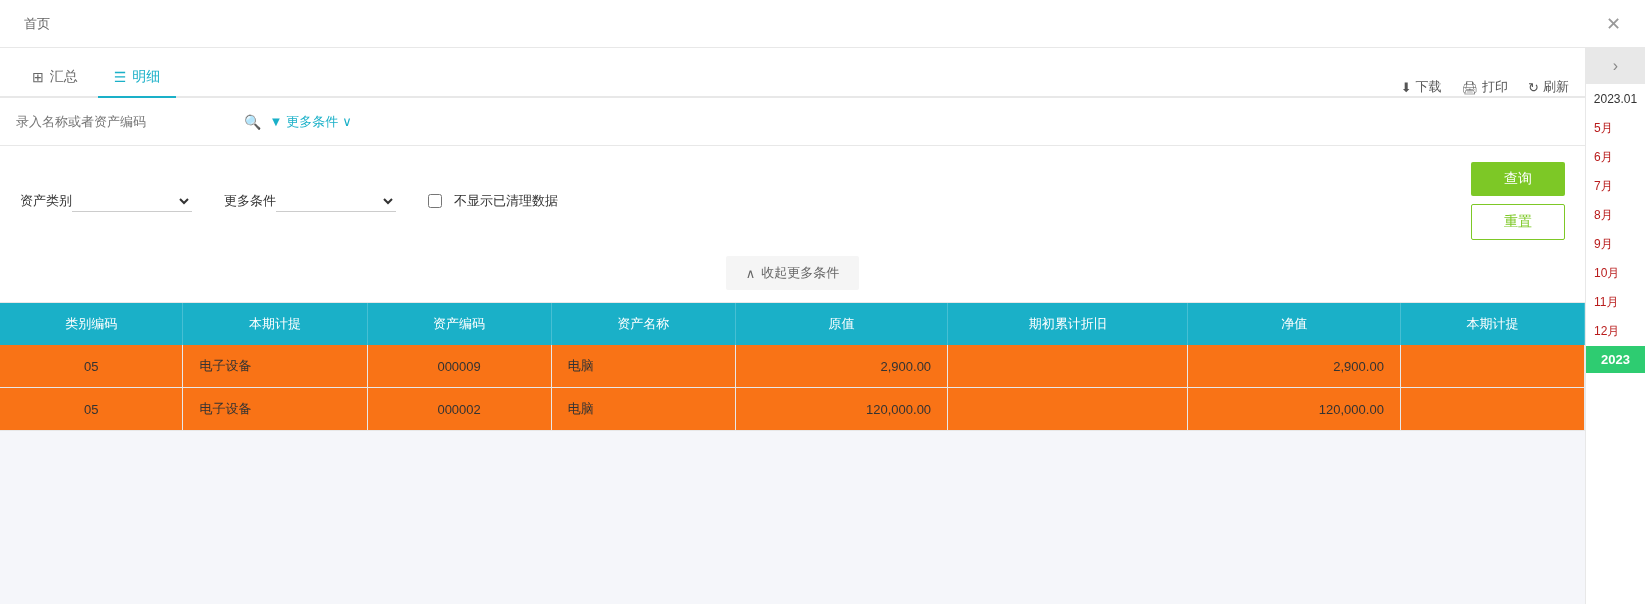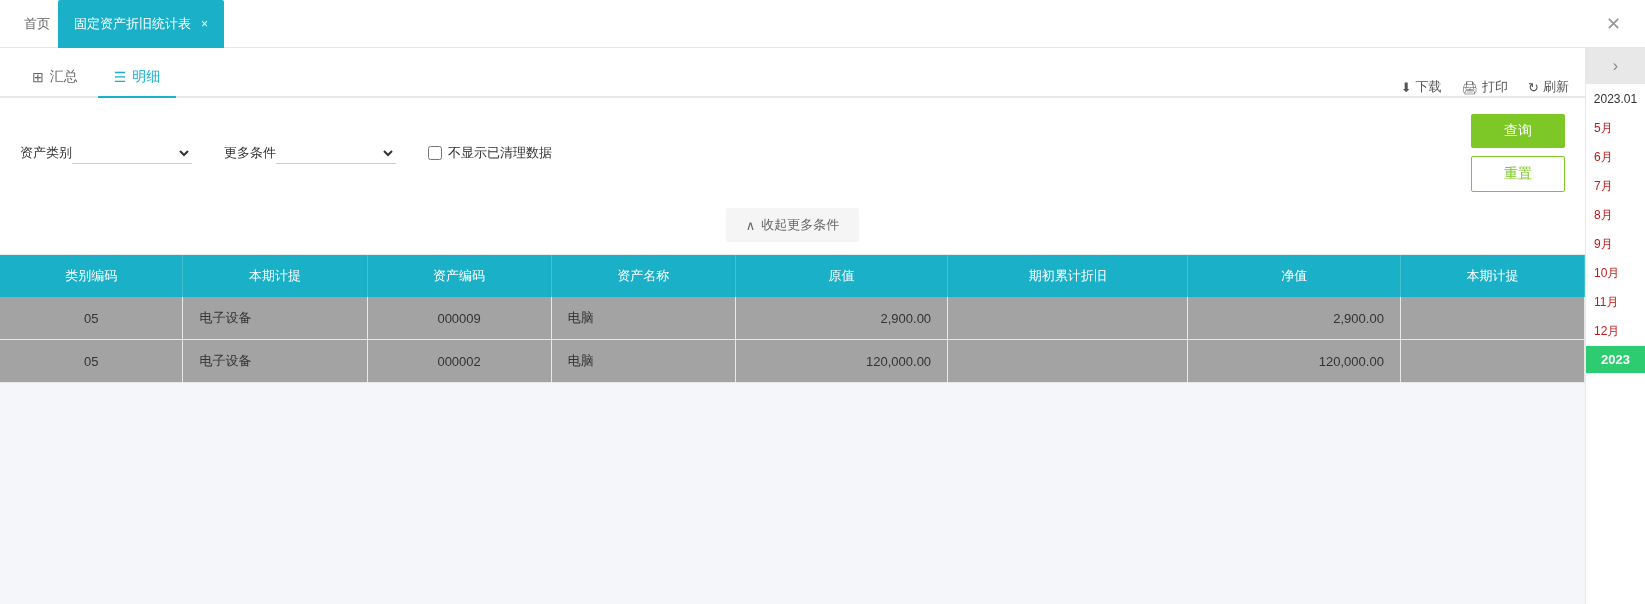--- a/index.html
+++ b/index.html
@@ -221,21 +221,21 @@
       font-size: 13px;
       color: #333;
       padding: 2px 8px 2px 4px;
       background: transparent;
       min-width: 120px;
       cursor: pointer;
     }
     .filter-checkbox-row {
       display: flex;
       align-items: center;
-      gap: 6px;
+      gap: 12px;
     }
     .filter-checkbox {
       width: 14px;
       height: 14px;
       border: 1px solid #ccc;
       cursor: pointer;
     }
     .btn-query {
       background: #7dc826;
       color: #fff;
@@ -289,21 +289,21 @@
       color: #fff;
     }
     thead th {
       padding: 12px 16px;
       text-align: center;
       font-weight: normal;
       white-space: nowrap;
       border-right: 1px solid rgba(255,255,255,0.2);
     }
     tbody tr {
-      background: #a3a3a3;
+      background: #f97316;
       border-bottom: 1px solid #e8e8e8;
     }
     tbody td {
       padding: 12px 16px;
       text-align: center;
       color: #333;
       border-right: 1px solid #e8e8e8;
     }
     .td-right { text-align: right; }
     .td-left { text-align: left; }
@@ -313,24 +313,20 @@
     .total-icon {
       color: #1ab0c8;
       margin-right: 4px;
     }
   </style>
 </head>
 <body>
 
 <div class="top-nav">
   <span class="nav-home">首页</span>
-  <div class="nav-tab">
-    <span>固定资产折旧统计表</span>
-    <span class="nav-tab-close">×</span>
-  </div>
   <span class="close-btn-top">✕</span>
 </div>
 
 <div class="content-area">
   <div class="main-panel">
 
     <div class="sub-tabs">
       <div class="sub-tab">
         <span class="sub-tab-icon">⊞</span>
         <span>汇总</span>
@@ -348,20 +344,29 @@
           <span>🖨</span>
           <span>打印</span>
         </div>
         <div class="toolbar-btn">
           <span>↻</span>
           <span>刷新</span>
         </div>
       </div>
     </div>
 
+    <div class="search-bar">
+      <input class="search-input" type="text" placeholder="录入名称或者资产编码" style="">
+      <span class="search-icon">🔍</span>
+      <div class="more-conditions">
+        <span>▼</span>
+        <span>更多条件</span>
+        <span>∨</span>
+      </div>
+    </div>
 
     <div class="filter-area">
       <div class="filter-row">
         <div class="filter-field">
           <label class="filter-label">资产类别</label>
           <select class="filter-select">
             <option value=""></option>
           </select>
         </div>
         <div class="filter-field">

